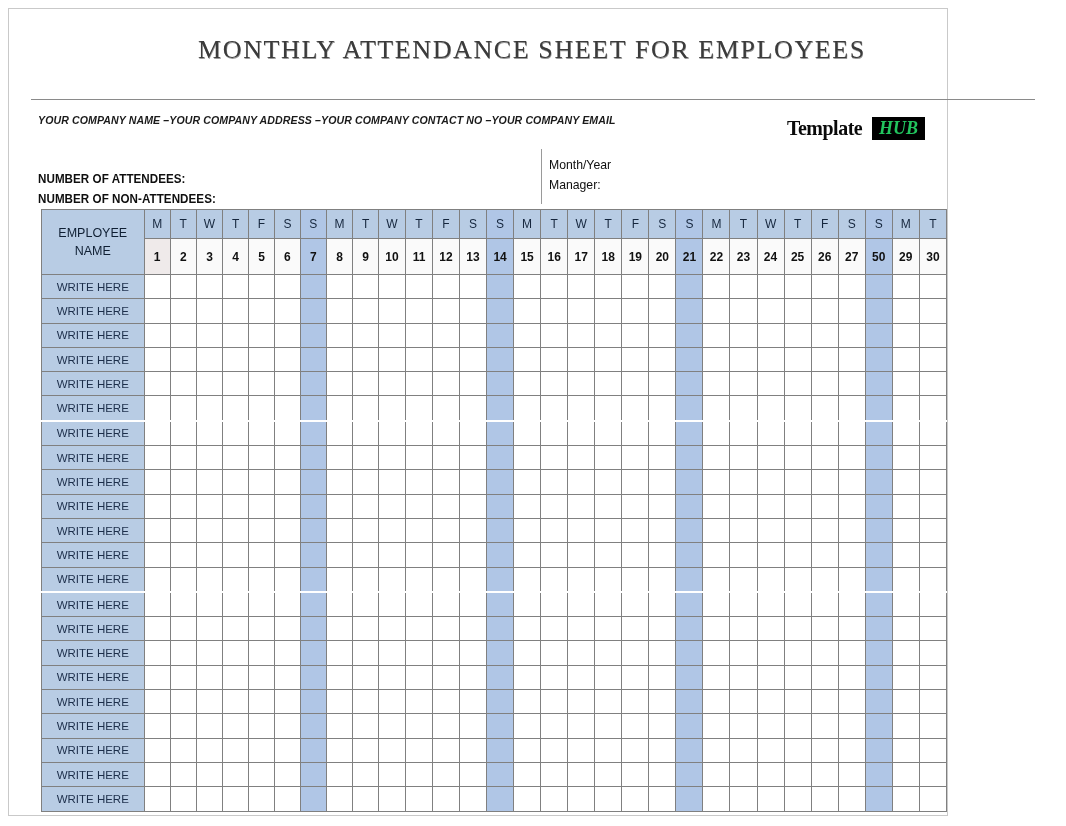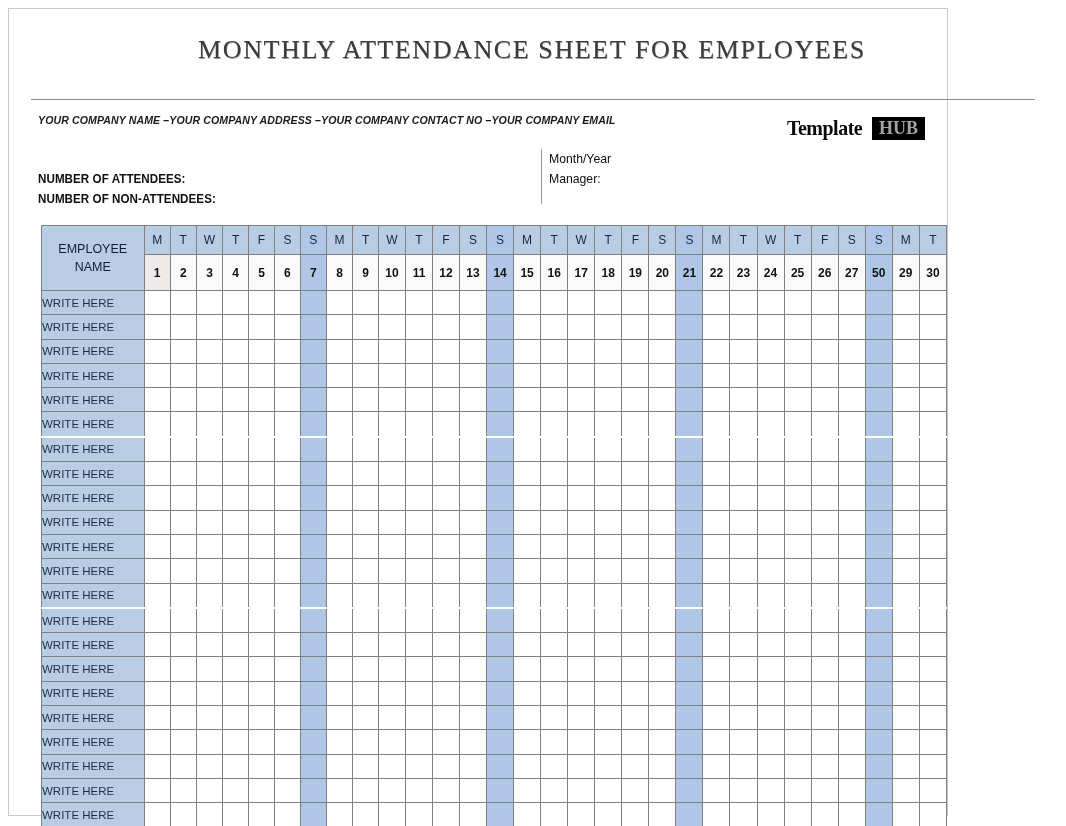--- a/index.html
+++ b/index.html
@@ -79,24 +79,25 @@
   .logo-word {
     font-family: "Liberation Serif", "DejaVu Serif", serif;
     font-size: 21px;
     font-weight: bold;
     color: #0a0a0a;
     letter-spacing: -0.5px;
     transform: scaleX(0.95);
   }
   .logo-badge {
     background: #000000;
-    color: #a3a3a3;
+    color: #22c55e;
     font-family: "Liberation Serif", "DejaVu Serif", serif;
     font-size: 18px;
     font-weight: bold;
+    font-style: italic;
     padding: 2px 7px 3px 7px;
     letter-spacing: 0px;
     line-height: 1;
   }
 
   
   .meta-left {
     position: absolute;
     left: 29px;
     top: 160px;
@@ -116,37 +117,37 @@
     position: absolute;
     left: 532px;
     top: 140px;
     width: 1px;
     height: 55px;
     background: #9a9a9a;
   }
   .meta-right {
     position: absolute;
     left: 540px;
-    top: 140px;
+    top: 146px;
   }
   .meta-right-label {
     font-family: "Liberation Sans Narrow", "Liberation Sans", sans-serif;
     font-size: 13px;
     color: #0f0f0f;
     line-height: 20px;
     white-space: nowrap;
     transform: scaleX(0.94);
     transform-origin: left center;
   }
 
   
   .table-wrap {
     position: absolute;
     left: 23px;
-    top: 216px;
+    top: 200px;
     padding-left: 9px;
   }
   table.sheet {
     border-collapse: collapse;
     table-layout: fixed;
   }
   table.sheet th, table.sheet td {
     border: 1px solid #808080;
     padding: 0;
     margin: 0;
@@ -188,21 +189,21 @@
   }
   th.dow.sun, th.daynum.sun {
     background: #b0c6e6;
   }
 
   td.name-cell {
     background: #b8cce4;
     color: #1c2e4a;
     font-family: "Liberation Sans", sans-serif;
     font-size: 11.5px;
-    text-align: left;
+    text-align: center;
     padding-left: 7px;
     height: 23.3px;
     white-space: nowrap;
   }
   td.mark-cell {
     background: #ffffff;
     height: 23.3px;
   }
   td.mark-cell.sun {
     background: #b0c6e6;

